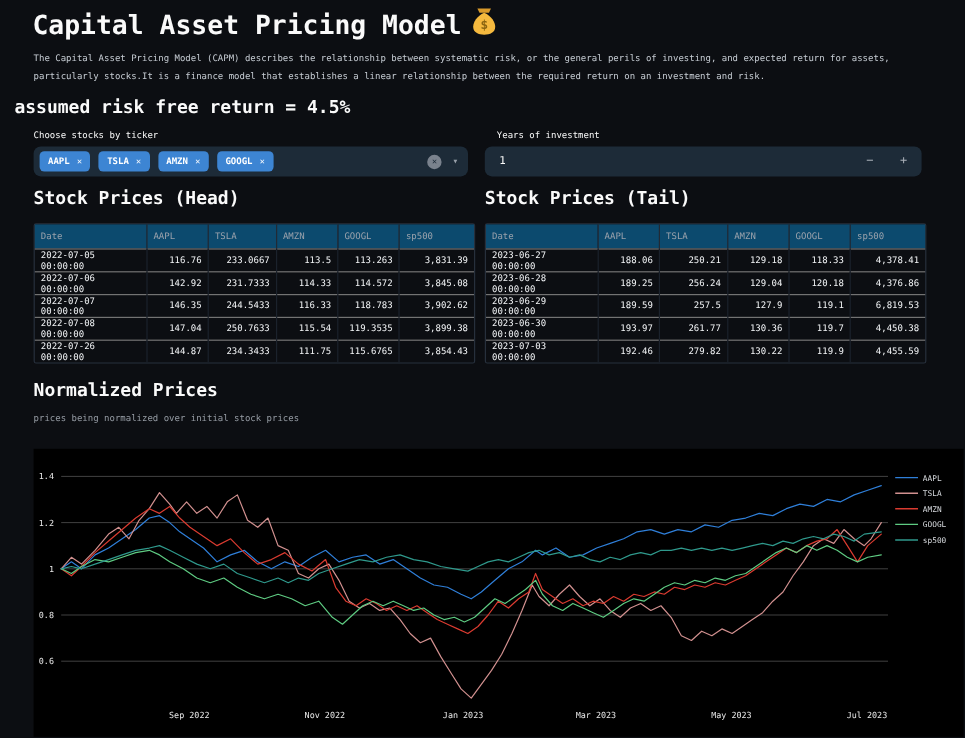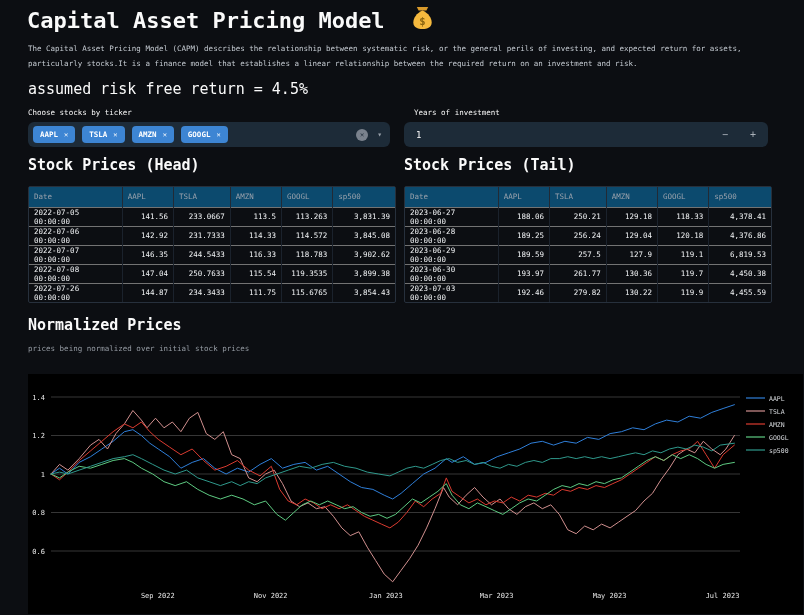--- a/index.html
+++ b/index.html
@@ -1,23 +1,23 @@
 <!DOCTYPE html>
 <html><head>
 <meta charset="utf-8">
 <style>
   * { margin:0; padding:0; box-sizing:border-box; }
   html,body { width:804px; height:615px; overflow:hidden; }
   body { background:#0c0e12; font-family:"DejaVu Sans Mono","Liberation Mono",monospace; color:#fafafa; }
   .page { position:relative; width:804px; height:615px; }
 
-  .title { position:absolute; left:27px; top:6px; font-size:22px; font-weight:bold; display:flex; align-items:center; gap:27px; }
+  .title { position:absolute; left:27px; top:6px; font-size:22px; font-weight:bold; display:flex; align-items:center; gap:8px; }
   .desc { position:absolute; left:28px; top:41px; width:740px; font-size:7.5px; line-height:15px; color:#c6ccd3; }
 
-  .h2-risk { position:absolute; left:28px; top:80px; font-size:15px; font-weight:normal; }
+  .h2-risk { position:absolute; left:12px; top:80px; font-size:15px; font-weight:bold; }
 
   .widget-label { position:absolute; top:108px; font-size:7.5px; color:#fafafa; }
   .lbl-left { left:28px; } .lbl-right { left:414px; }
 
   .multiselect { position:absolute; left:28px; top:122px; width:362px; height:25px; background:#1d2b38; border-radius:6px; display:flex; align-items:center; padding:0 8px 0 5px; }
   .pills { display:flex; gap:7px; flex:1; }
   .pill { background:#3d85d3; color:#ffffff; font-size:7.5px; font-weight:bold; border-radius:4px; padding:4px 7px; display:flex; align-items:center; gap:6px; }
   .pill-x { font-size:7px; opacity:0.95; cursor:pointer; }
   .clear-all { width:12px; height:12px; border-radius:50%; background:#7a828d; color:#1d2b38; font-size:7px; display:flex; align-items:center; justify-content:center; margin-right:9px; }
   .caret { color:#98a0aa; font-size:8px; }
@@ -114,21 +114,21 @@
             <th>AAPL</th>
             <th>TSLA</th>
             <th>AMZN</th>
             <th>GOOGL</th>
             <th>sp500</th>
           </tr>
         </thead>
         <tbody>
           <tr>
             <td>2022-07-05 00:00:00</td>
-            <td class="num">141.56</td>
+            <td class="num">116.76</td>
             <td class="num">233.0667</td>
             <td class="num">113.5</td>
             <td class="num">113.263</td>
             <td class="num">3,831.39</td>
           </tr>
           <tr>
             <td>2022-07-06 00:00:00</td>
             <td class="num">142.92</td>
             <td class="num">231.7333</td>
             <td class="num">114.33</td>

